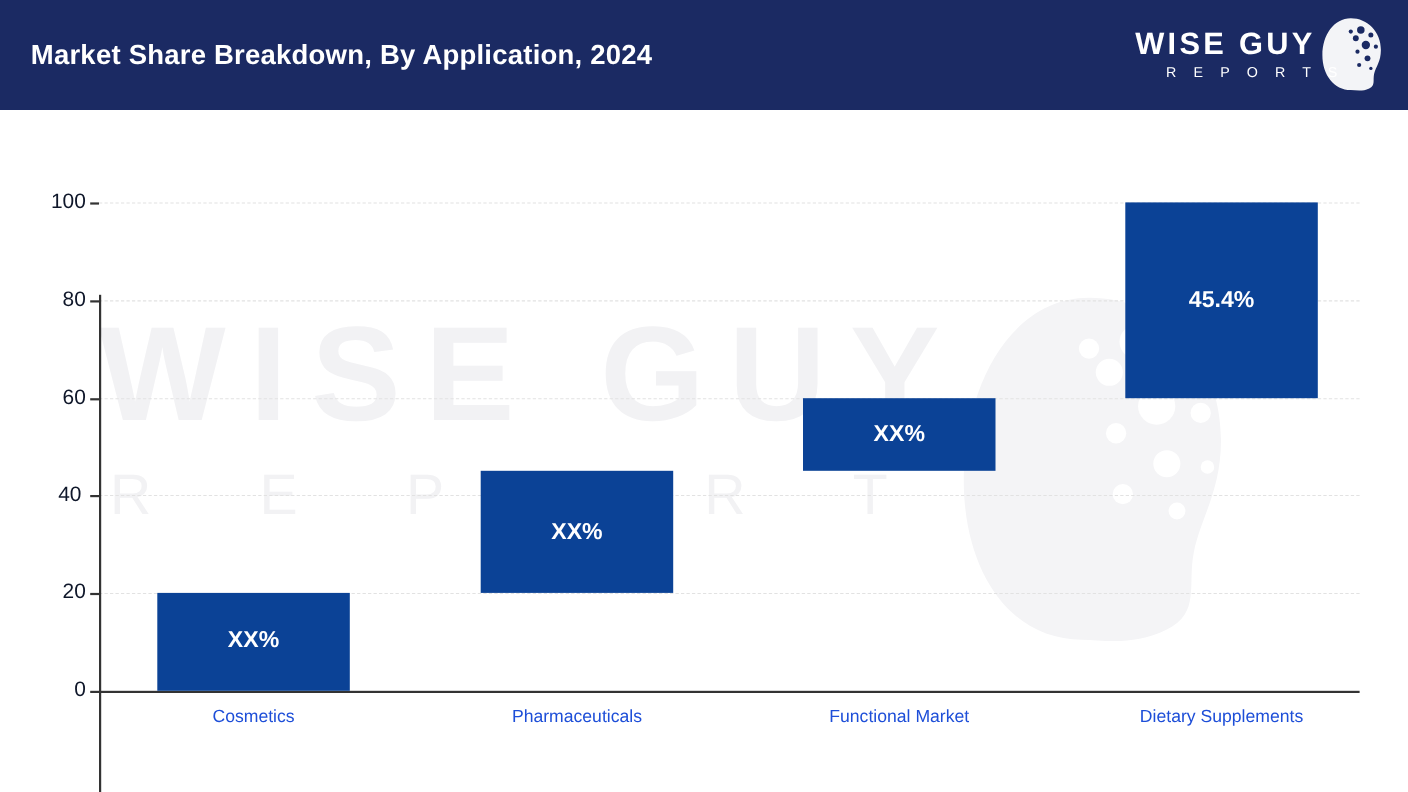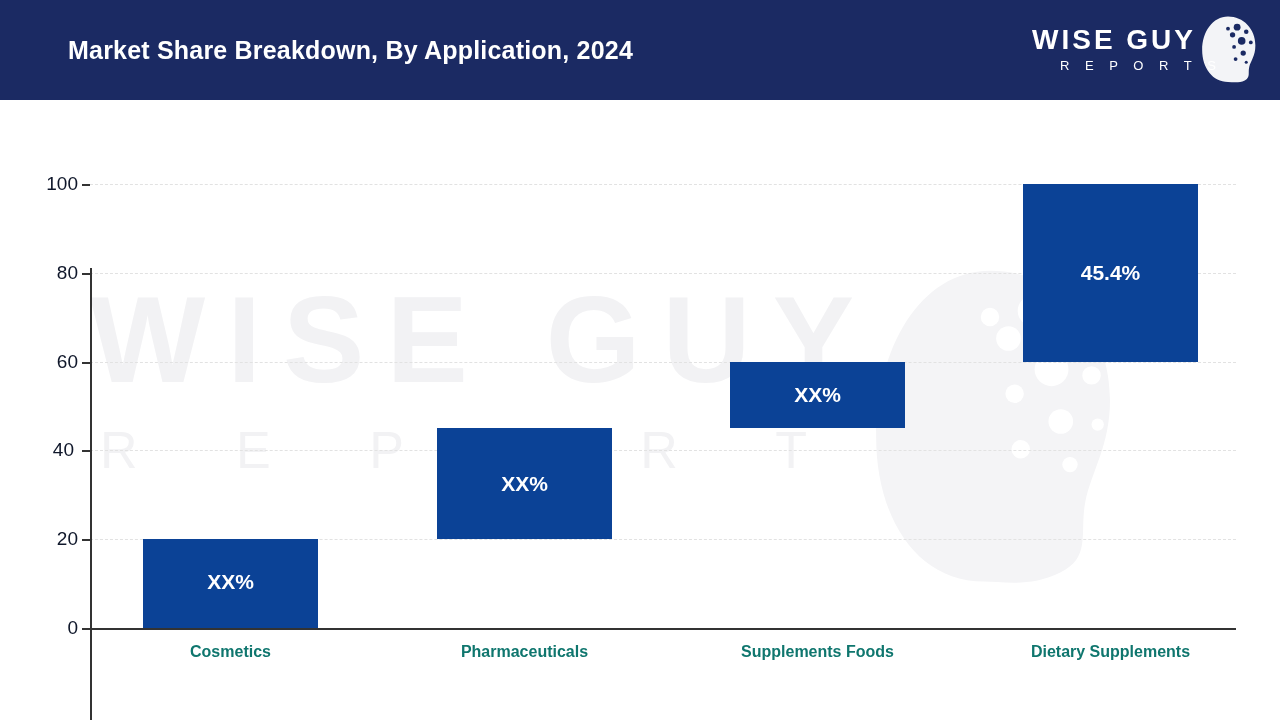--- a/index.html
+++ b/index.html
@@ -26,21 +26,20 @@
   }
   .header-title {
     position: absolute;
     left: 28px;
     top: 36px;
     color: #ffffff;
     font-size: 25px;
     font-weight: bold;
     letter-spacing: 0.2px;
     white-space: nowrap;
-    margin-left: 40px;
   }
   .logo {
     position: absolute;
     right: 8px;
     top: 10px;
     width: 240px;
     height: 80px;
   }
   .logo-wise {
     position: absolute;
@@ -170,23 +169,23 @@
   .bar-label {
     position: absolute;
     color: #ffffff;
     font-size: 21px;
     font-weight: bold;
     text-align: center;
     white-space: nowrap;
   }
   .cat-label {
     position: absolute;
-    color: #0f766e;
+    color: #1d4ed8;
     font-size: 16px;
-    font-weight: bold;
+    font-weight: normal;
     text-align: center;
     line-height: 21px;
   }
 </style>
 </head>
 <body>
 
 <div class="header">
   <div class="header-title">Market Share Breakdown, By Application, 2024</div>
 
@@ -262,16 +261,16 @@
   <div class="bar-label" style="left:437px; top:372px; width:175px;">XX%</div>
 
   <div class="bar" style="left:730px; top:261.6px; width:175px; height:66.6px;"></div>
   <div class="bar-label" style="left:730px; top:283px; width:175px;">XX%</div>
 
   <div class="bar" style="left:1023px; top:84px; width:175px; height:177.6px;"></div>
   <div class="bar-label" style="left:1023px; top:161px; width:175px;">45.4%</div>
 
   <div class="cat-label" style="left:143px; top:541px; width:175px;">Cosmetics</div>
   <div class="cat-label" style="left:437px; top:541px; width:175px;">Pharmaceuticals</div>
-  <div class="cat-label" style="left:730px; top:541px; width:175px;">Supplements Foods</div>
+  <div class="cat-label" style="left:730px; top:541px; width:175px;">Functional Market</div>
   <div class="cat-label" style="left:1023px; top:541px; width:175px;">Dietary Supplements</div>
 
 </div>
 
 </body></html>

